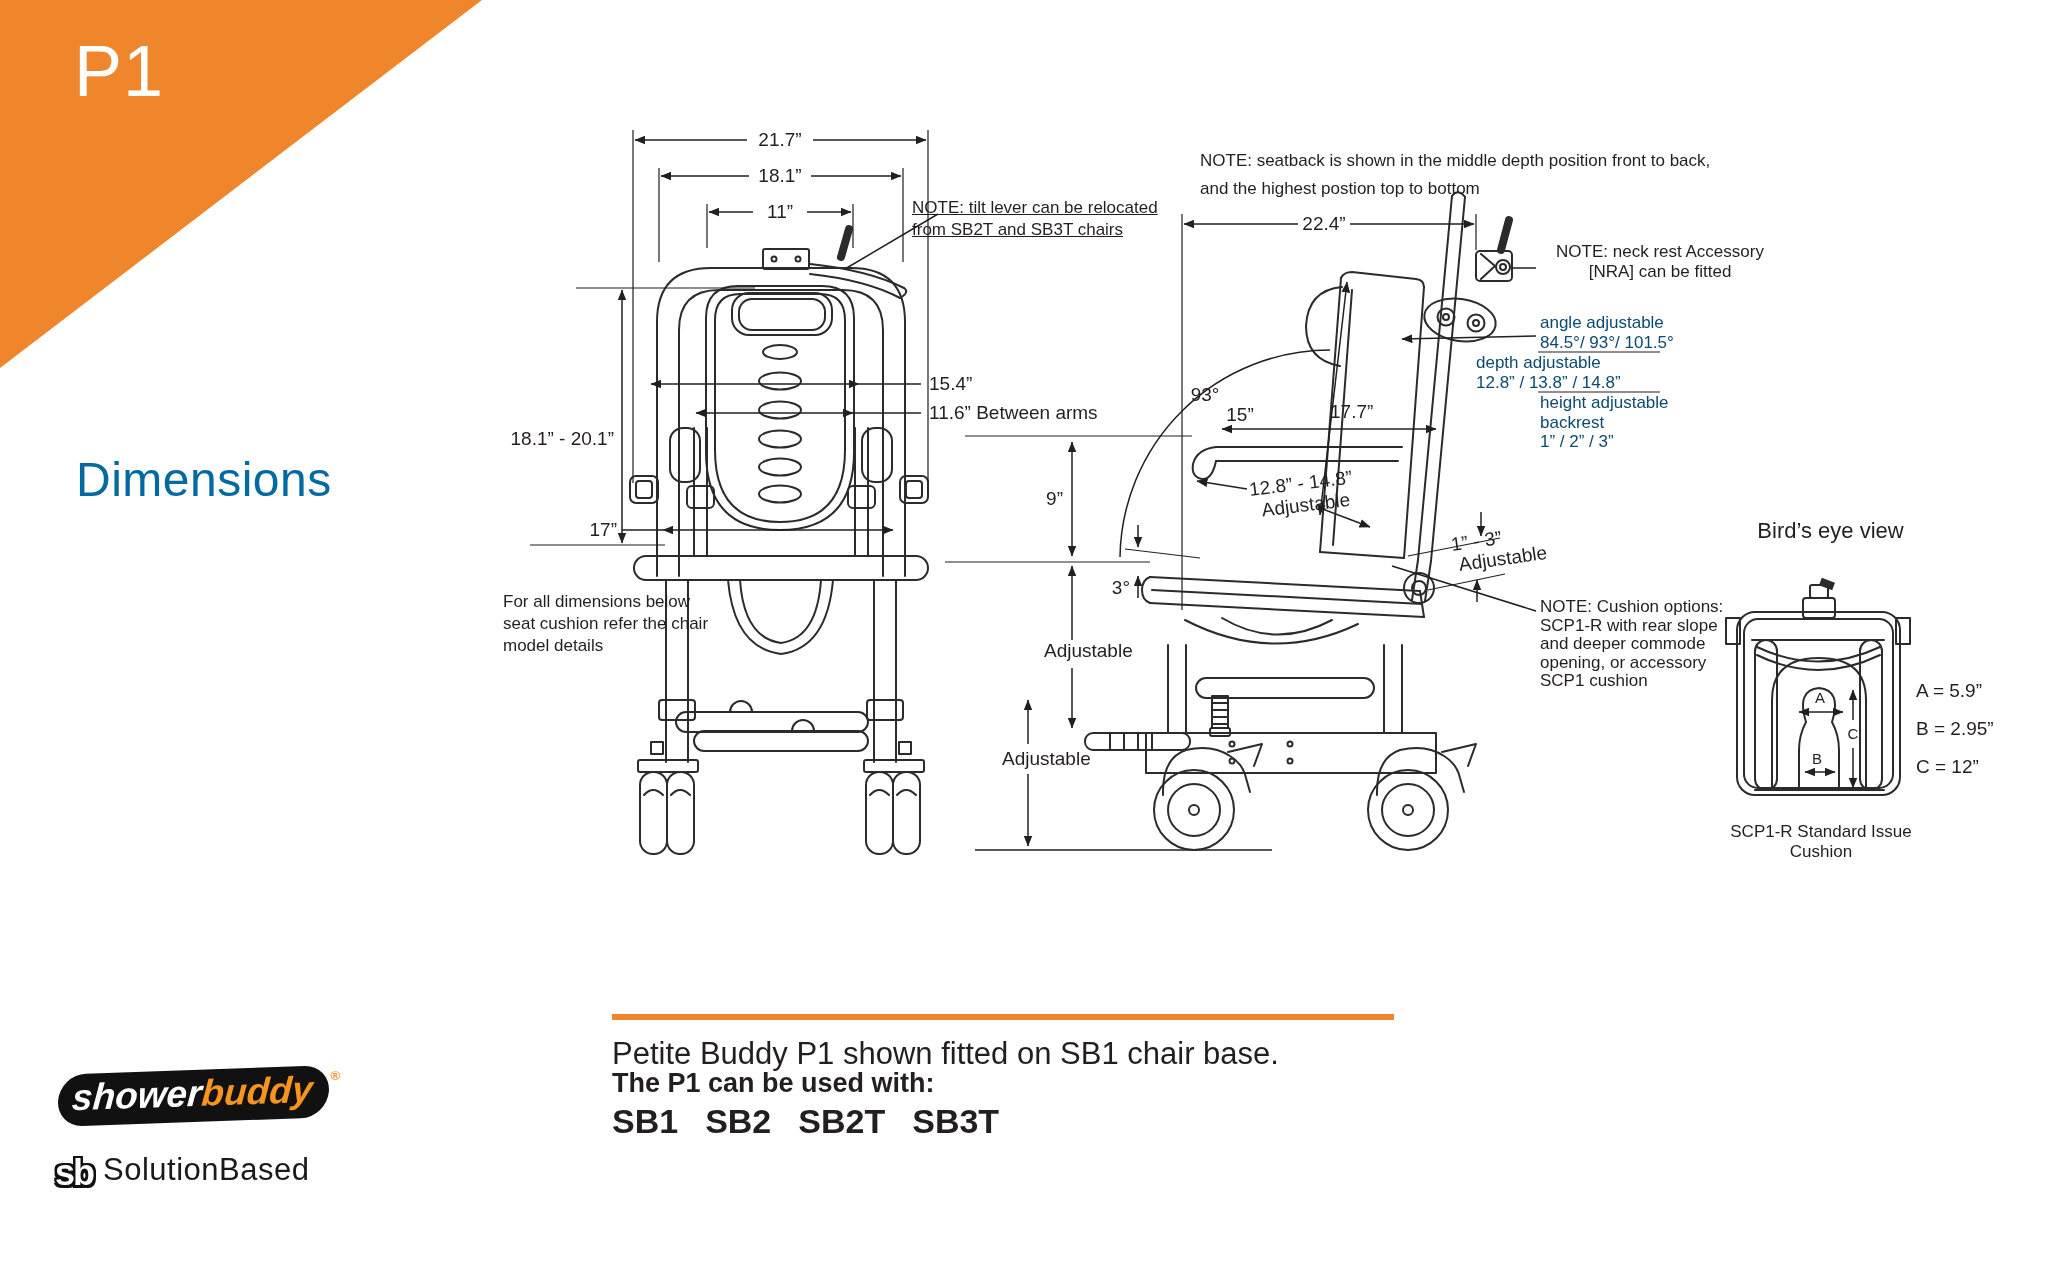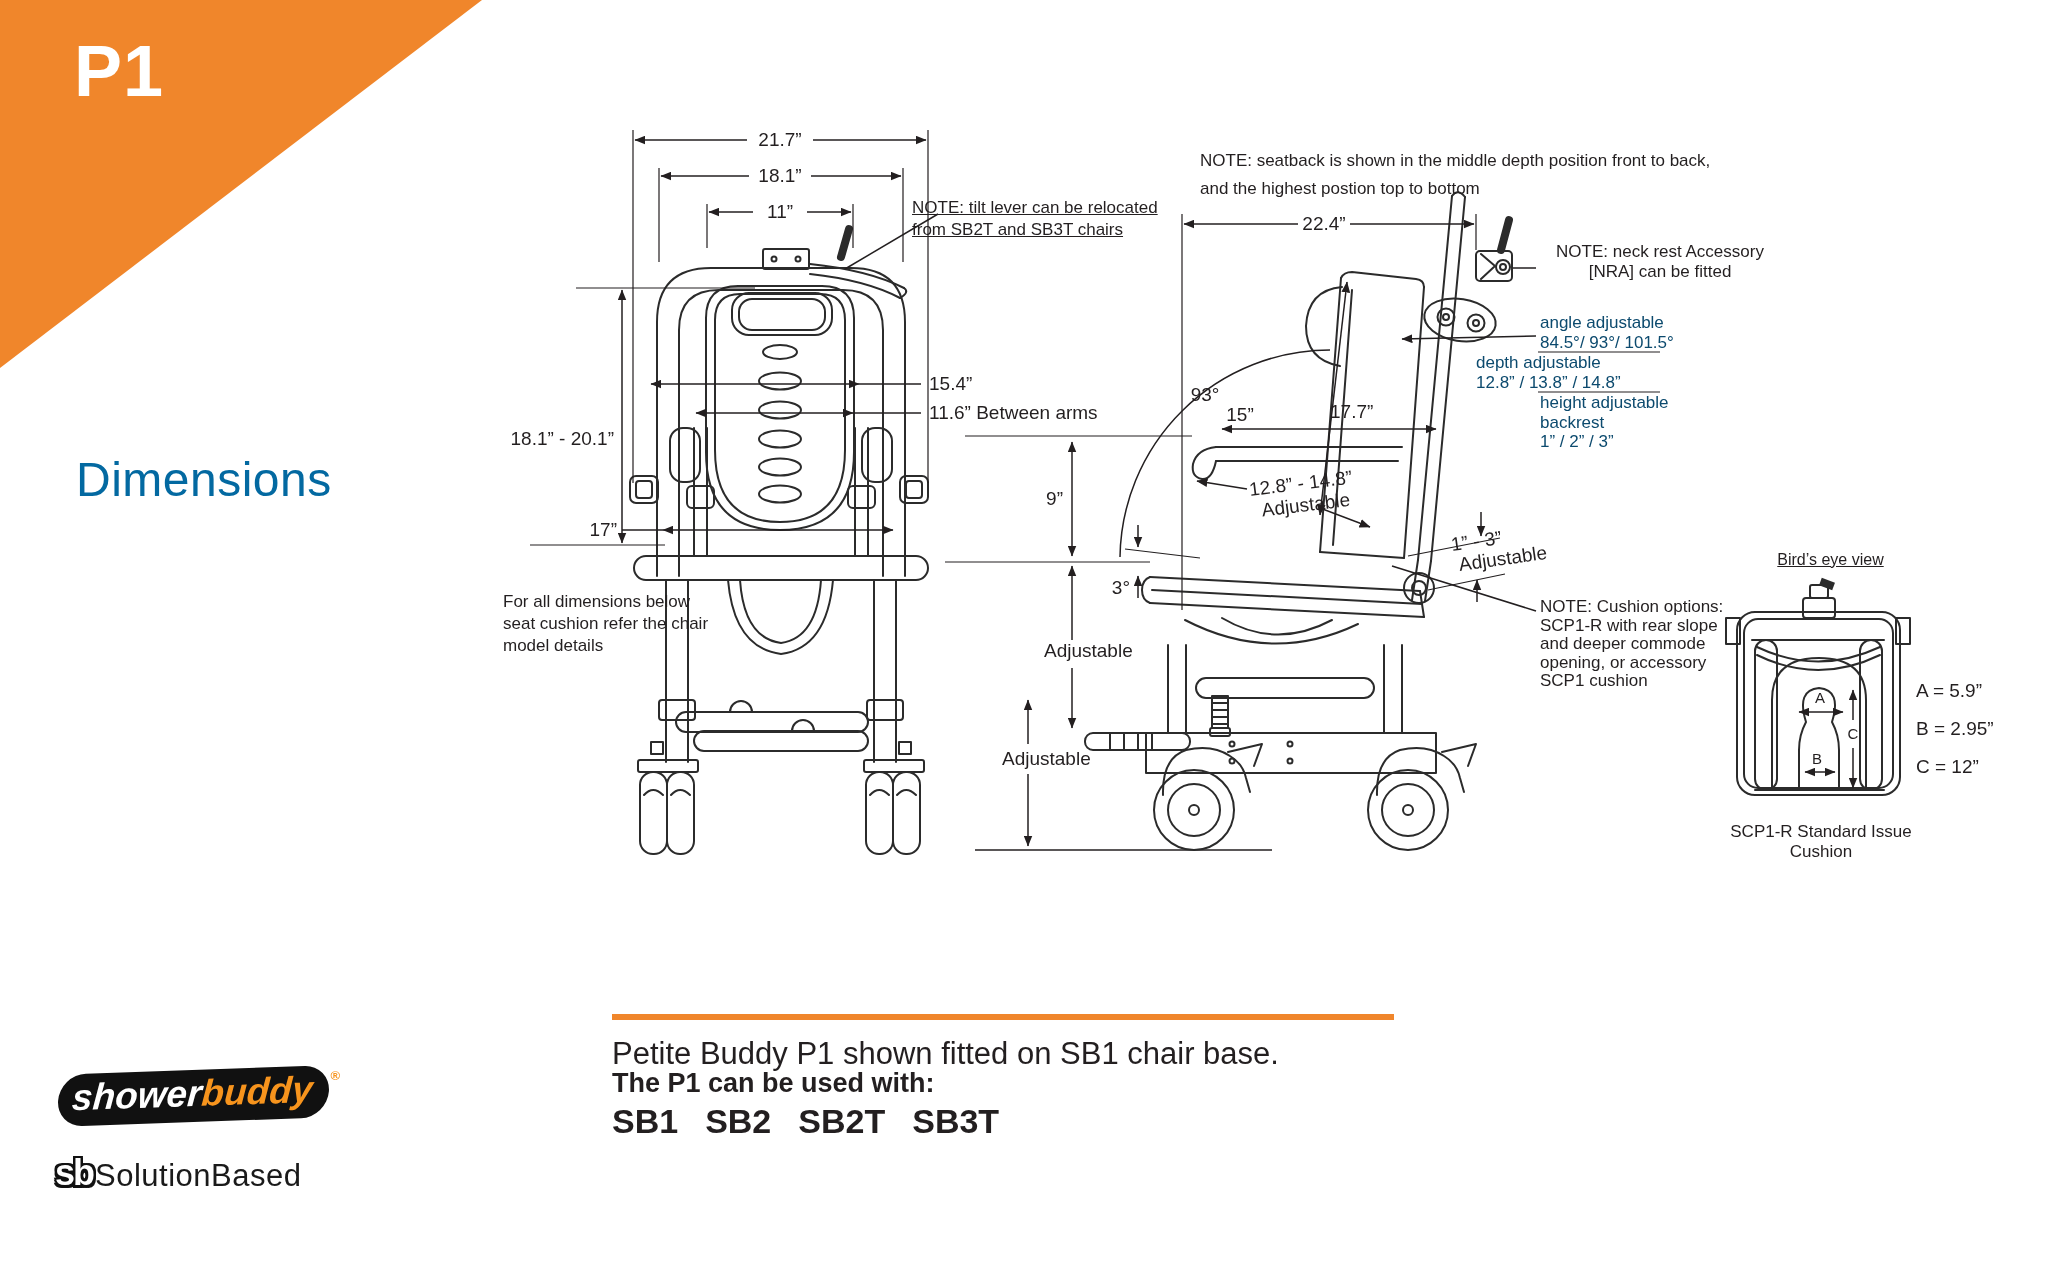--- a/index.html
+++ b/index.html
@@ -1,53 +1,53 @@
 <!DOCTYPE html>
 <html><head>
 <meta charset="utf-8">
 <style>
   html,body{margin:0;padding:0;}
   body{width:2048px;height:1267px;position:relative;background:#ffffff;overflow:hidden;
        font-family:"Liberation Sans", sans-serif;color:#231f20;}
   .abs{position:absolute;}
   #corner-triangle{left:0;top:0;width:482px;height:368px;background:#F0862B;
        clip-path:polygon(0 0,100% 0,0 100%);}
-  #p1-badge{left:74px;top:30px;font-size:72px;font-weight:700;color:#ffffff;letter-spacing:1px;}
+  #p1-badge{left:74px;top:30px;font-size:72px;font-weight:400;color:#ffffff;letter-spacing:1px;}
   #page-title{left:76px;top:452px;font-size:48px;font-weight:500;color:#0369a1;letter-spacing:.5px;}
   svg.layer{position:absolute;left:0;top:0;}
   .art{stroke:#2b2b2b;stroke-width:2;fill:none;stroke-linecap:round;stroke-linejoin:round;}
   .art-thick{stroke:#2b2b2b;stroke-width:8;fill:none;stroke-linecap:round;}
   .dim{stroke:#231f20;stroke-width:1.5;fill:none;}
   .thin{stroke:#231f20;stroke-width:1.2;fill:none;}
   text.dlab{font-family:"Liberation Sans",sans-serif;font-size:19px;fill:#231f20;}
   text.small{font-size:15px;}
   .note{position:absolute;font-size:17px;line-height:28px;white-space:pre-line;color:#231f20;}
   .spec{position:absolute;font-size:17px;line-height:19.5px;white-space:pre-line;color:#0c4a6e;}
   #note-seatback{left:1200px;top:147px;width:620px;}
   #note-tilt{left:912px;top:197px;width:250px;line-height:22px;text-decoration:underline;}
   #note-neckrest{left:1540px;top:242px;width:240px;line-height:20px;text-align:center;}
   #spec-angle{left:1540px;top:313px;}
   #spec-depth{left:1476px;top:353px;}
   #spec-height{left:1540px;top:393px;}
   #note-cushion{left:1540px;top:598px;width:220px;line-height:18.5px;}
   #note-frontbelow{left:503px;top:591px;width:230px;line-height:22px;}
-  #birds-title{left:1738px;top:551px;width:185px;text-align:center;font-size:16px;text-decoration:underline;}
+  #birds-title{left:1738px;top:518px;width:185px;text-align:center;font-size:22px;}
   #birds-caption{left:1726px;top:822px;width:190px;text-align:center;font-size:17px;line-height:20px;white-space:pre-line;}
   #footer-rule{left:612px;top:1014px;width:782px;height:6px;background:#F0862B;}
   #footer-line1{left:612px;top:1036px;font-size:31px;font-weight:normal;}
   #footer-line2{left:612px;top:1068px;font-size:27px;font-weight:bold;text-align:center;}
   #footer-models{left:612px;top:1102px;font-size:34px;font-weight:bold;}
   #footer-models span{margin-right:27px;}
   #logo-showerbuddy{left:58px;top:1070px;}
   #sb-pill{display:inline-block;background:#111111;border-radius:26px;padding:3px 16px 7px 14px;
        transform:rotate(-2deg) skewX(-6deg);}
   #sb-pill .w{color:#ffffff;} #sb-pill .o{color:#F7941D;}
   #sb-pill span{font-size:37px;font-weight:800;font-style:italic;letter-spacing:0px;}
   #sb-reg{color:#F7941D;font-size:13px;font-weight:bold;vertical-align:top;position:relative;top:-2px;left:2px;}
-  #logo-solutionbased{left:55px;top:1152px;display:flex;align-items:flex-end;gap:2px;}
+  #logo-solutionbased{left:55px;top:1152px;display:flex;align-items:flex-start;gap:10px;}
   #sb-mono{font-size:36px;font-weight:900;color:#ffffff;letter-spacing:-2px;
        text-shadow:-2.5px -2.5px 0 #111,2.5px -2.5px 0 #111,-2.5px 2.5px 0 #111,2.5px 2.5px 0 #111,
                    0 -2.5px 0 #111,0 2.5px 0 #111,-2.5px 0 0 #111,2.5px 0 0 #111;}
   #sb-word{font-size:31px;font-weight:500;color:#1a1a1a;letter-spacing:.5px;}
 </style>
 </head>
 <body>
 
 <div class="abs" id="corner-triangle"></div>
 <div class="abs" id="p1-badge">P1</div>

